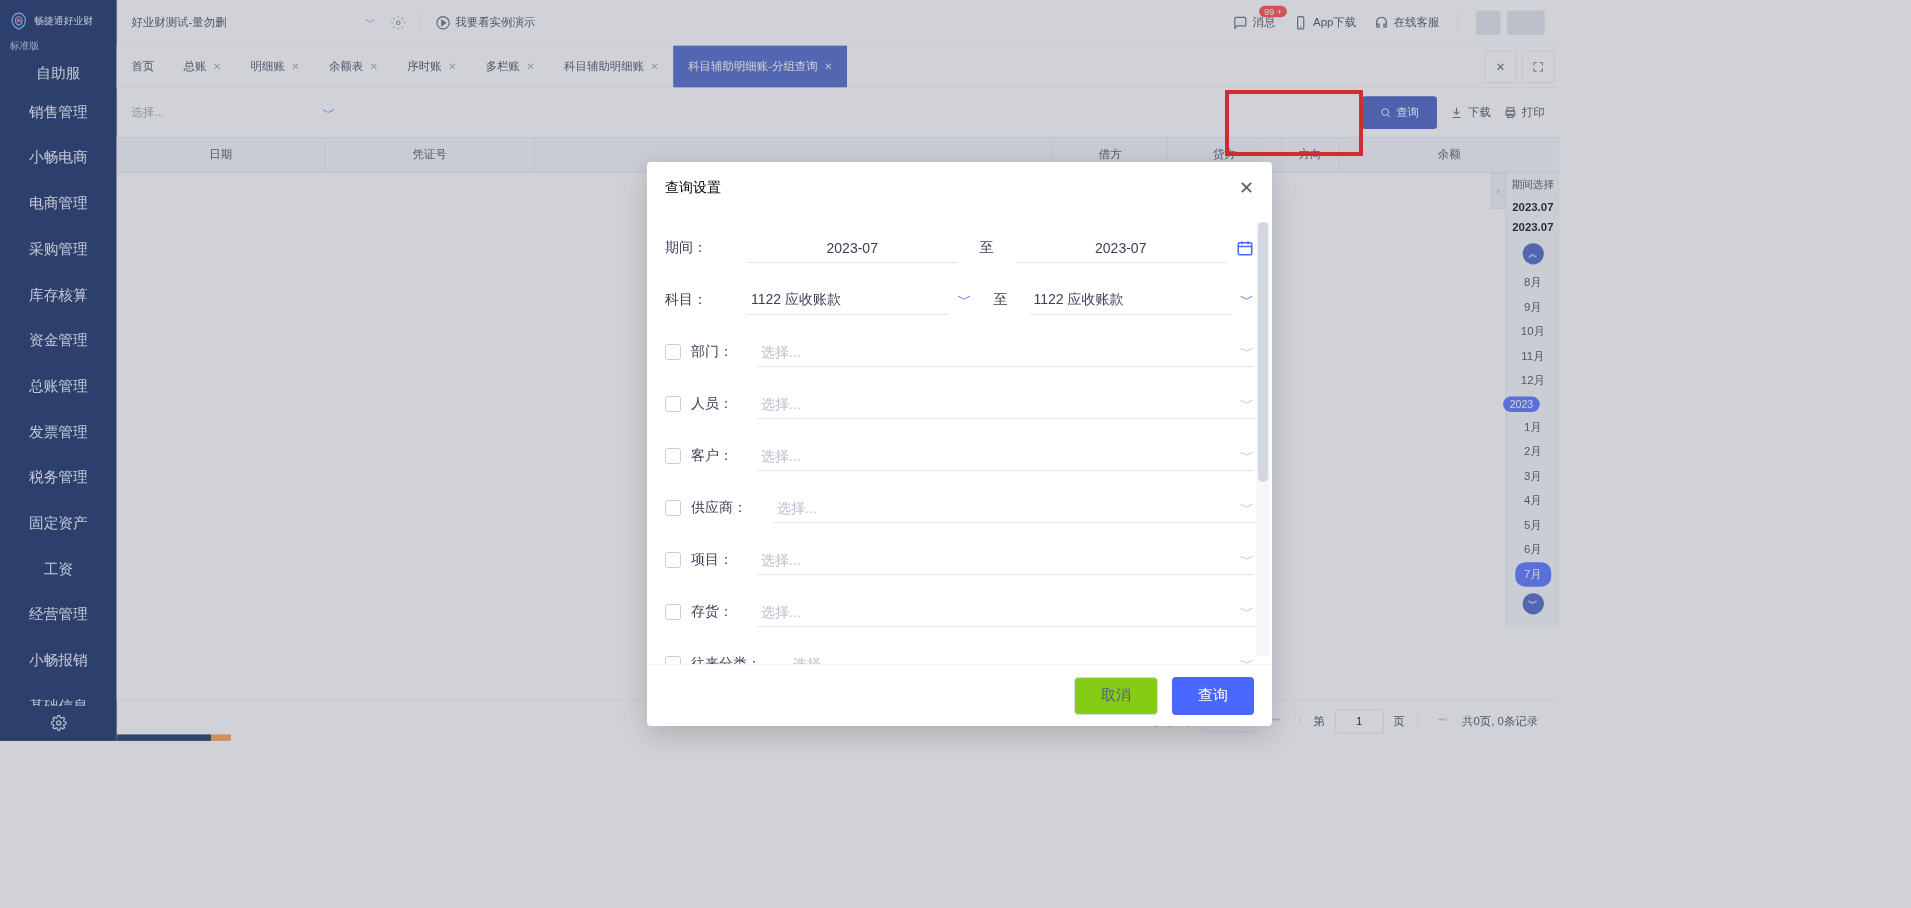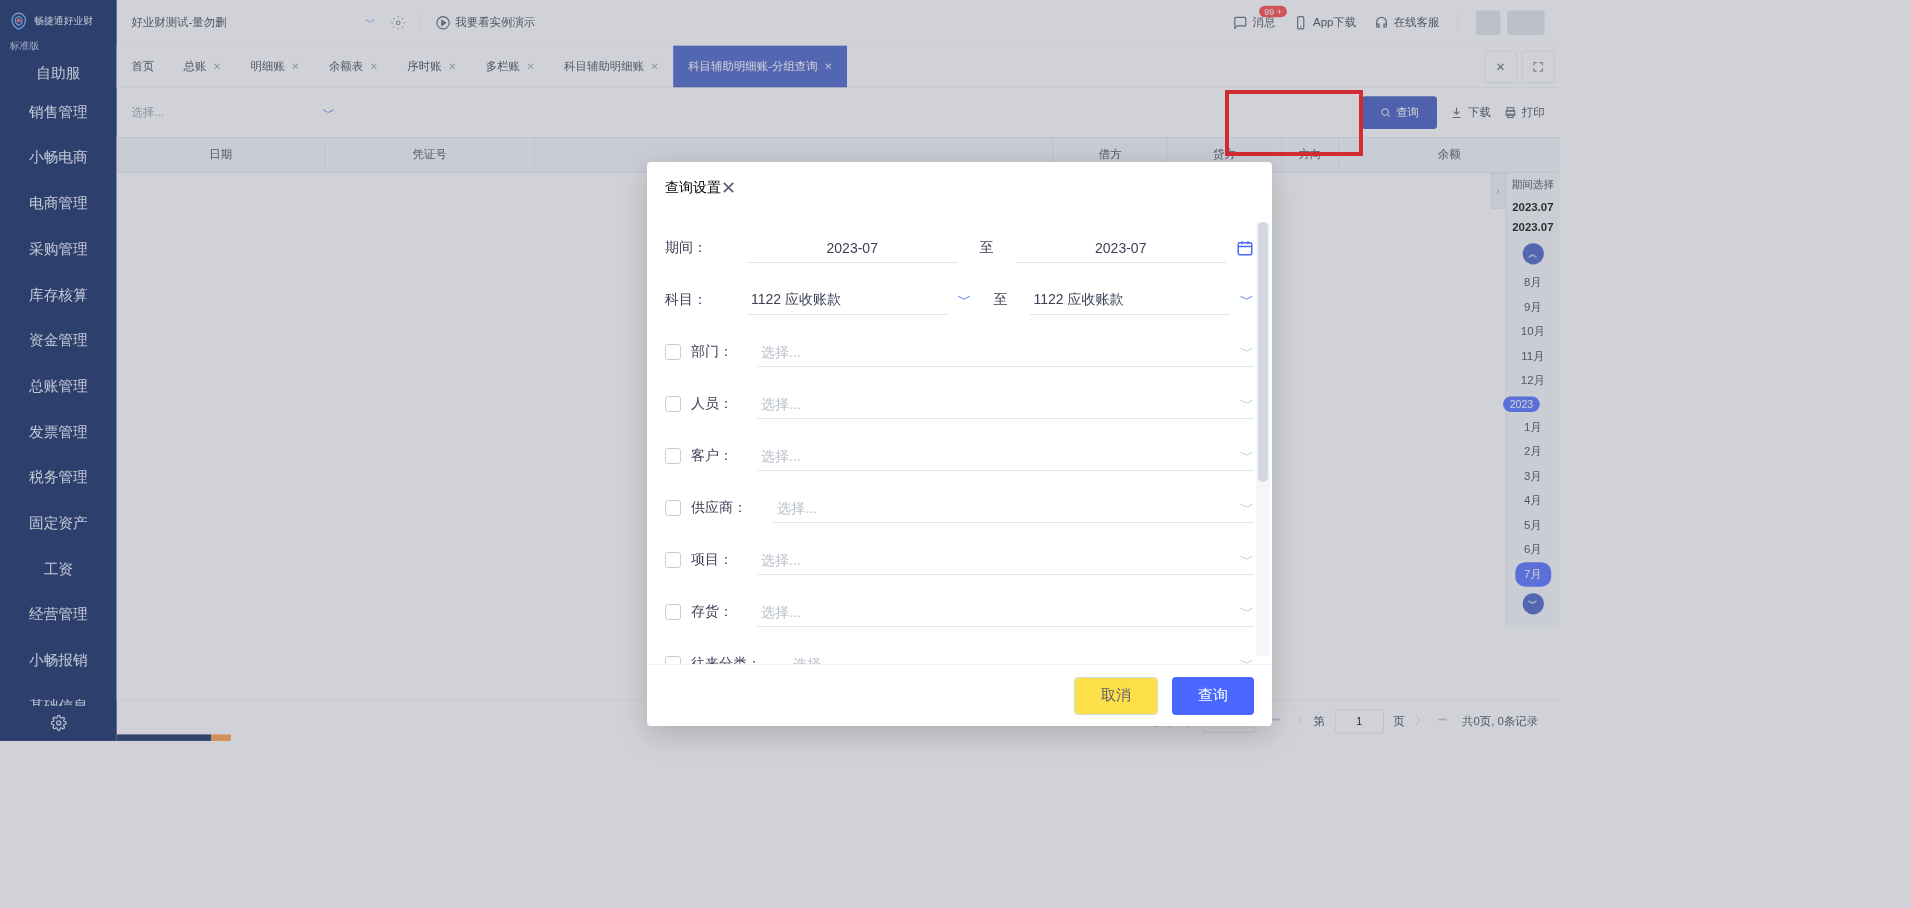--- a/index.html
+++ b/index.html
@@ -56,41 +56,41 @@
 .p-month.sel{background:#4a68ff;color:#fff;border-radius:12px;width:44px}
 .p-year{background:#4a68ff;color:#fff;border-radius:12px;padding:2px 8px;font-size:13px;margin:4px 0;position:relative;left:-14px}
 .footer{height:50px;border-top:1px solid #eef0f4;display:flex;align-items:center;justify-content:flex-end;padding:0 26px;gap:18px;color:#3a3f55}
 .page-size{display:flex;align-items:center;gap:10px}
 .ps-select{border:1px solid #dfe3eb;border-radius:3px;padding:4px 10px;display:flex;align-items:center;gap:14px;cursor:pointer}
 .pager{display:flex;align-items:center;gap:12px}
 .pg-btn{color:#c2c7d4;cursor:pointer;font-size:16px}
 .pg-input{width:60px;border:1px solid #dfe3eb;border-radius:3px;text-align:center;padding:4px;height:30px}
 .mask{position:absolute;inset:0;background:rgba(120,126,140,0.35);z-index:50}
 .modal{position:absolute;left:647px;top:162px;width:625px;background:#fff;border-radius:4px;z-index:60;box-shadow:0 8px 30px rgba(0,0,0,0.18);display:flex;flex-direction:column}
-.modal-head{height:52px;display:flex;align-items:center;padding:16px 18px;font-size:15px}
+.modal-head{height:52px;display:flex;align-items:center;justify-content:space-between;padding:16px 18px;font-size:15px}
 .modal-close{cursor:pointer;font-size:18px;color:#5a5f72}
 .modal-body{padding:8px 18px 8px 18px;max-height:450px;overflow:auto;position:relative}
 .mrow{display:flex;align-items:center;min-height:52px;gap:10px}
 .mlabel{width:72px;color:#3a3f55;display:flex;align-items:center;gap:6px}
 .mlabel.wide{width:88px}
 .minput{flex:1;border:none;border-bottom:1px solid #e2e5ee;padding:6px 4px;color:#3a3f55;outline:none}
 .minput::placeholder{color:#b9bfcf}
 .mchev{color:#4a68ff;cursor:pointer;font-size:14px}
 .mto{padding:0 12px;color:#3a3f55}
 .mcal{color:#4a68ff;cursor:pointer}
 .chk{width:16px;height:16px;border:1px solid #c6ccdb;border-radius:3px;cursor:pointer;flex-shrink:0}
 .msel{flex:1;display:flex;align-items:center;border-bottom:1px solid #e2e5ee}
 .msel input{border:none;flex:1;padding:6px 4px;outline:none}
 .msel input::placeholder{color:#b9bfcf}
 .msel .dd{color:#b9bfcf;cursor:pointer}
 .modal-scroll{position:absolute;right:2px;top:8px;bottom:8px;width:14px;background:#f5f6fa}
 .modal-scroll-thumb{position:absolute;top:0;left:2px;width:10px;height:260px;background:#d3d7e2;border-radius:5px}
 .modal-foot{height:62px;display:flex;align-items:center;justify-content:flex-end;gap:14px;padding:0 18px;border-top:1px solid #f0f2f7}
 .btn{height:38px;padding:0 26px;border-radius:4px;cursor:pointer;font-size:15px}
-.btn-ghost{background:#fde047;border:1px solid #d7dbe6;color:#5a5f72}
+.btn-ghost{background:#84cc16;border:1px solid #d7dbe6;color:#5a5f72}
 .btn-primary{background:#4a68ff;border:none;color:#fff}
 .debug-strip{position:absolute;left:0;bottom:0;height:8px;background:#08275e;width:116px}
 .debug-strip2{position:absolute;left:116px;bottom:0;height:8px;width:24px;background:#ff9a3d}
 svg{display:block}
 </style>
 </head>
 <body>
 
 <div class="root">
 

